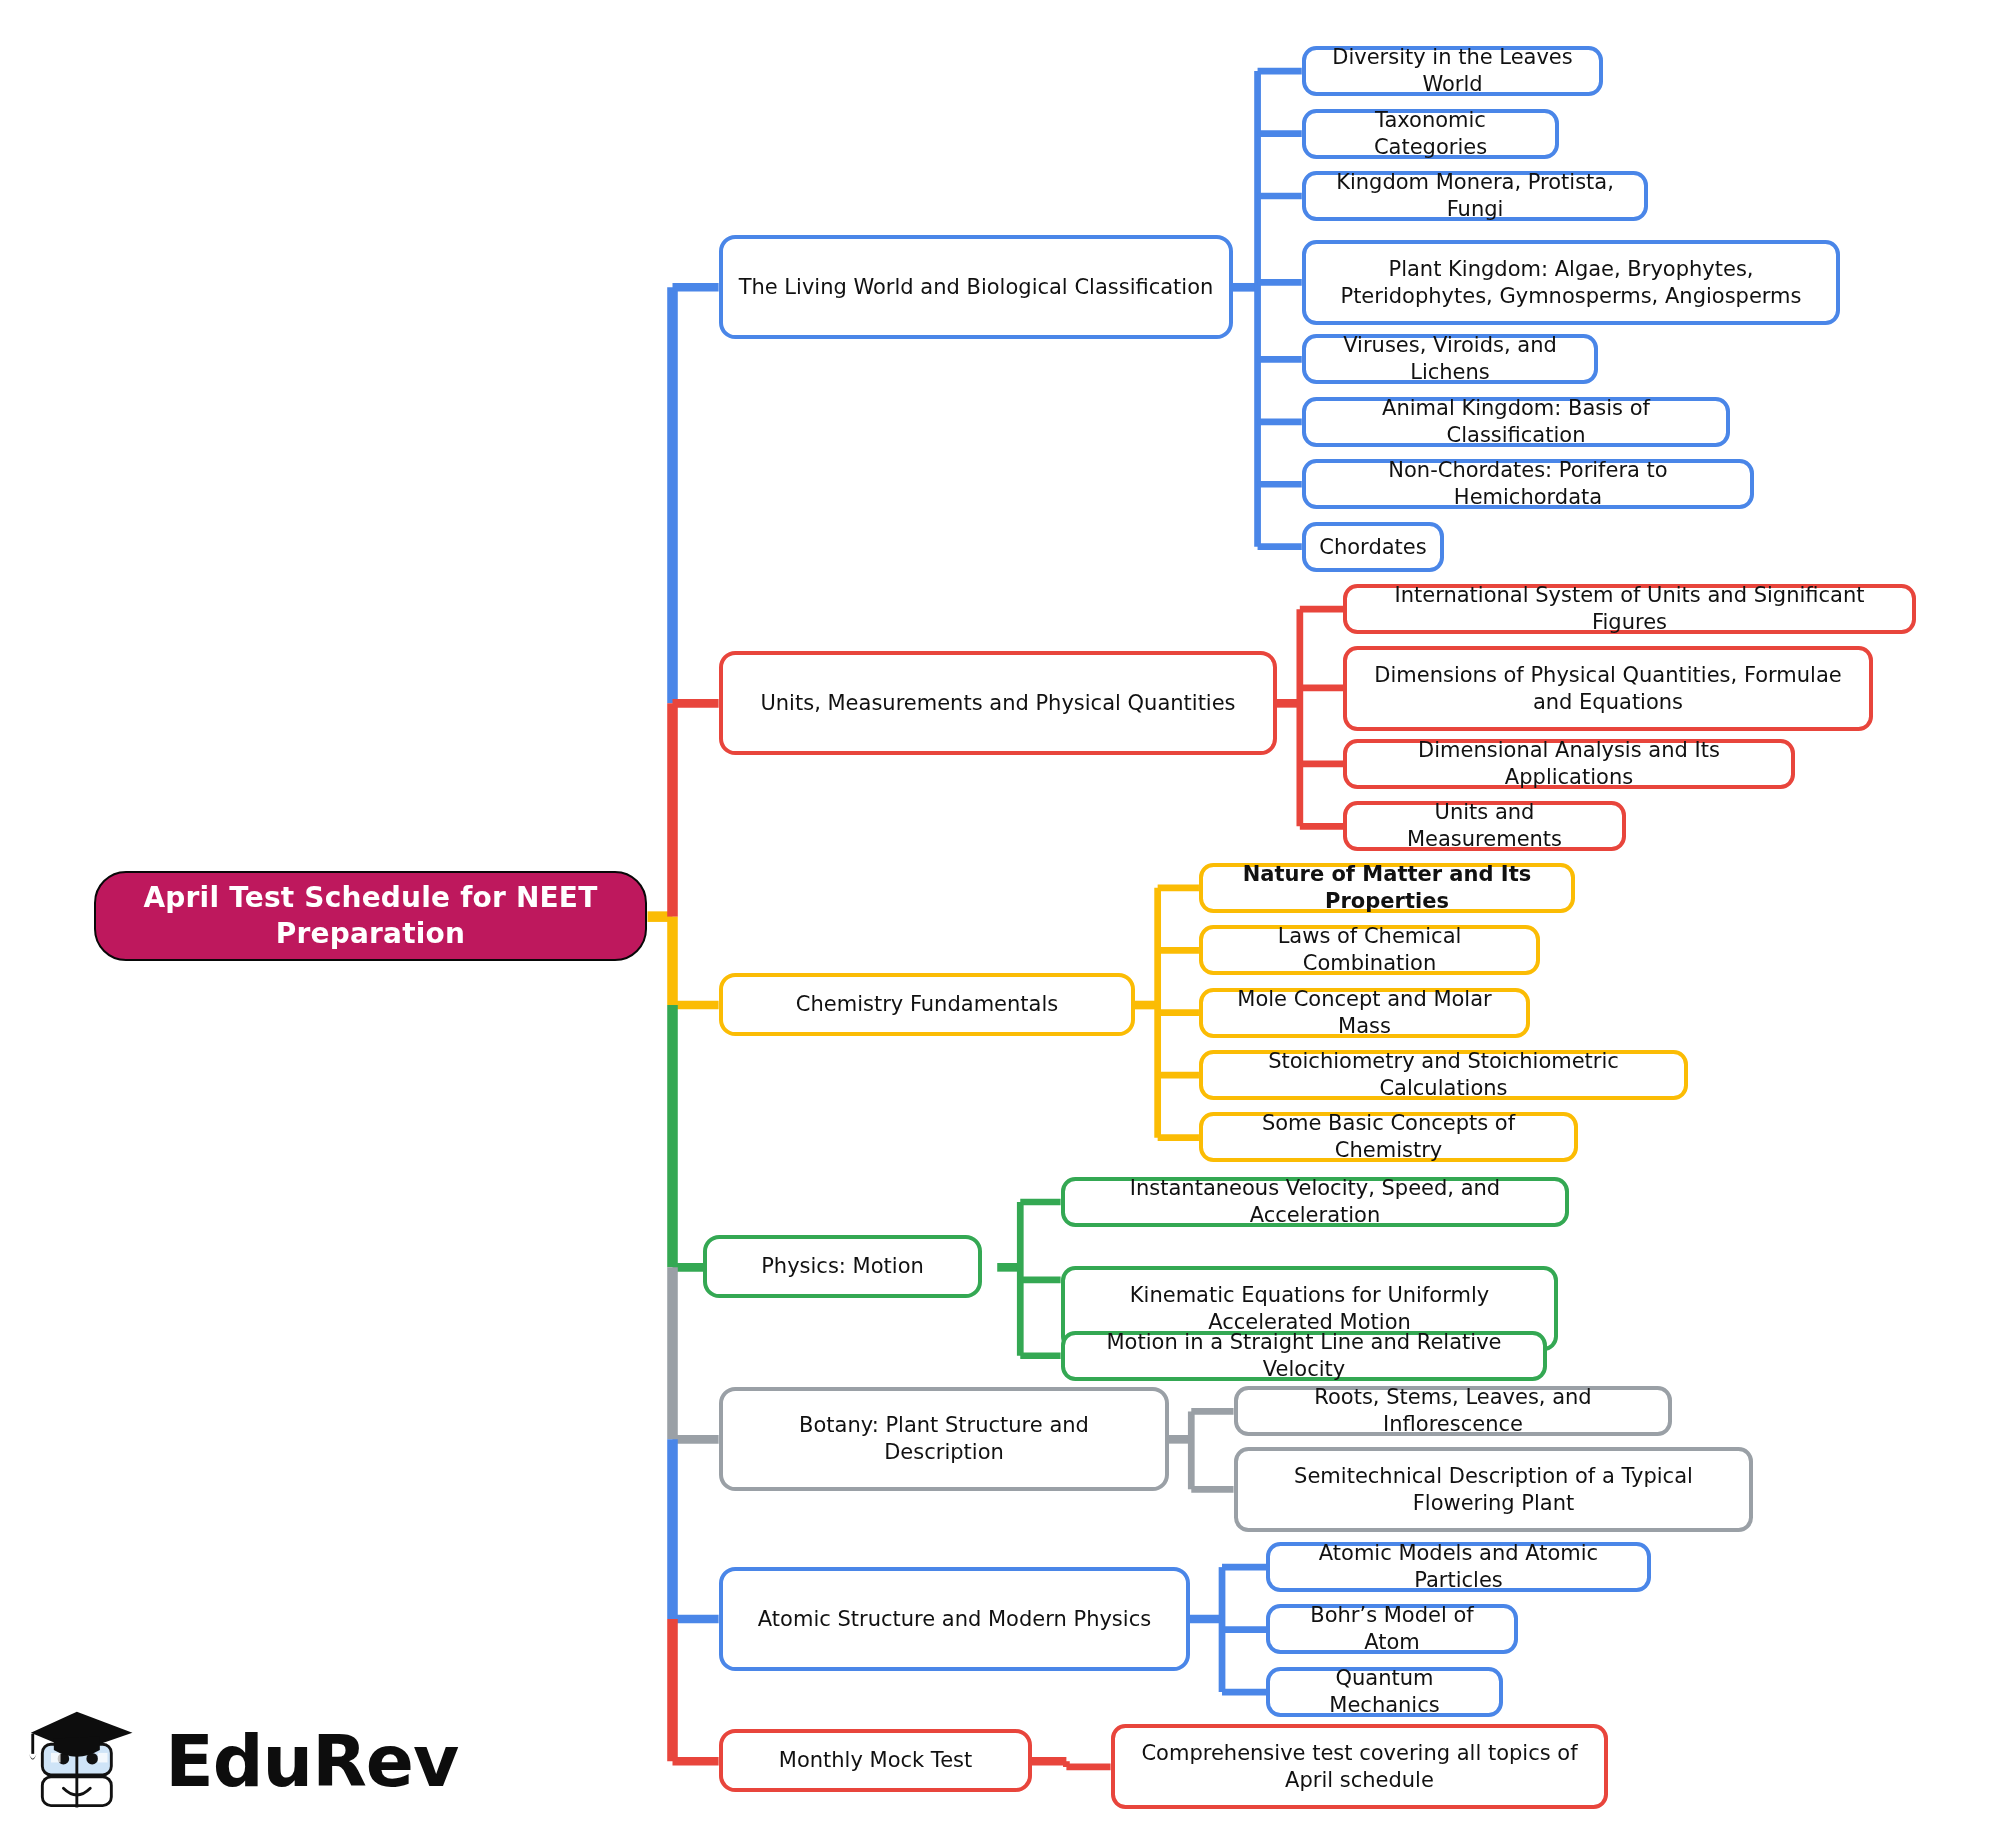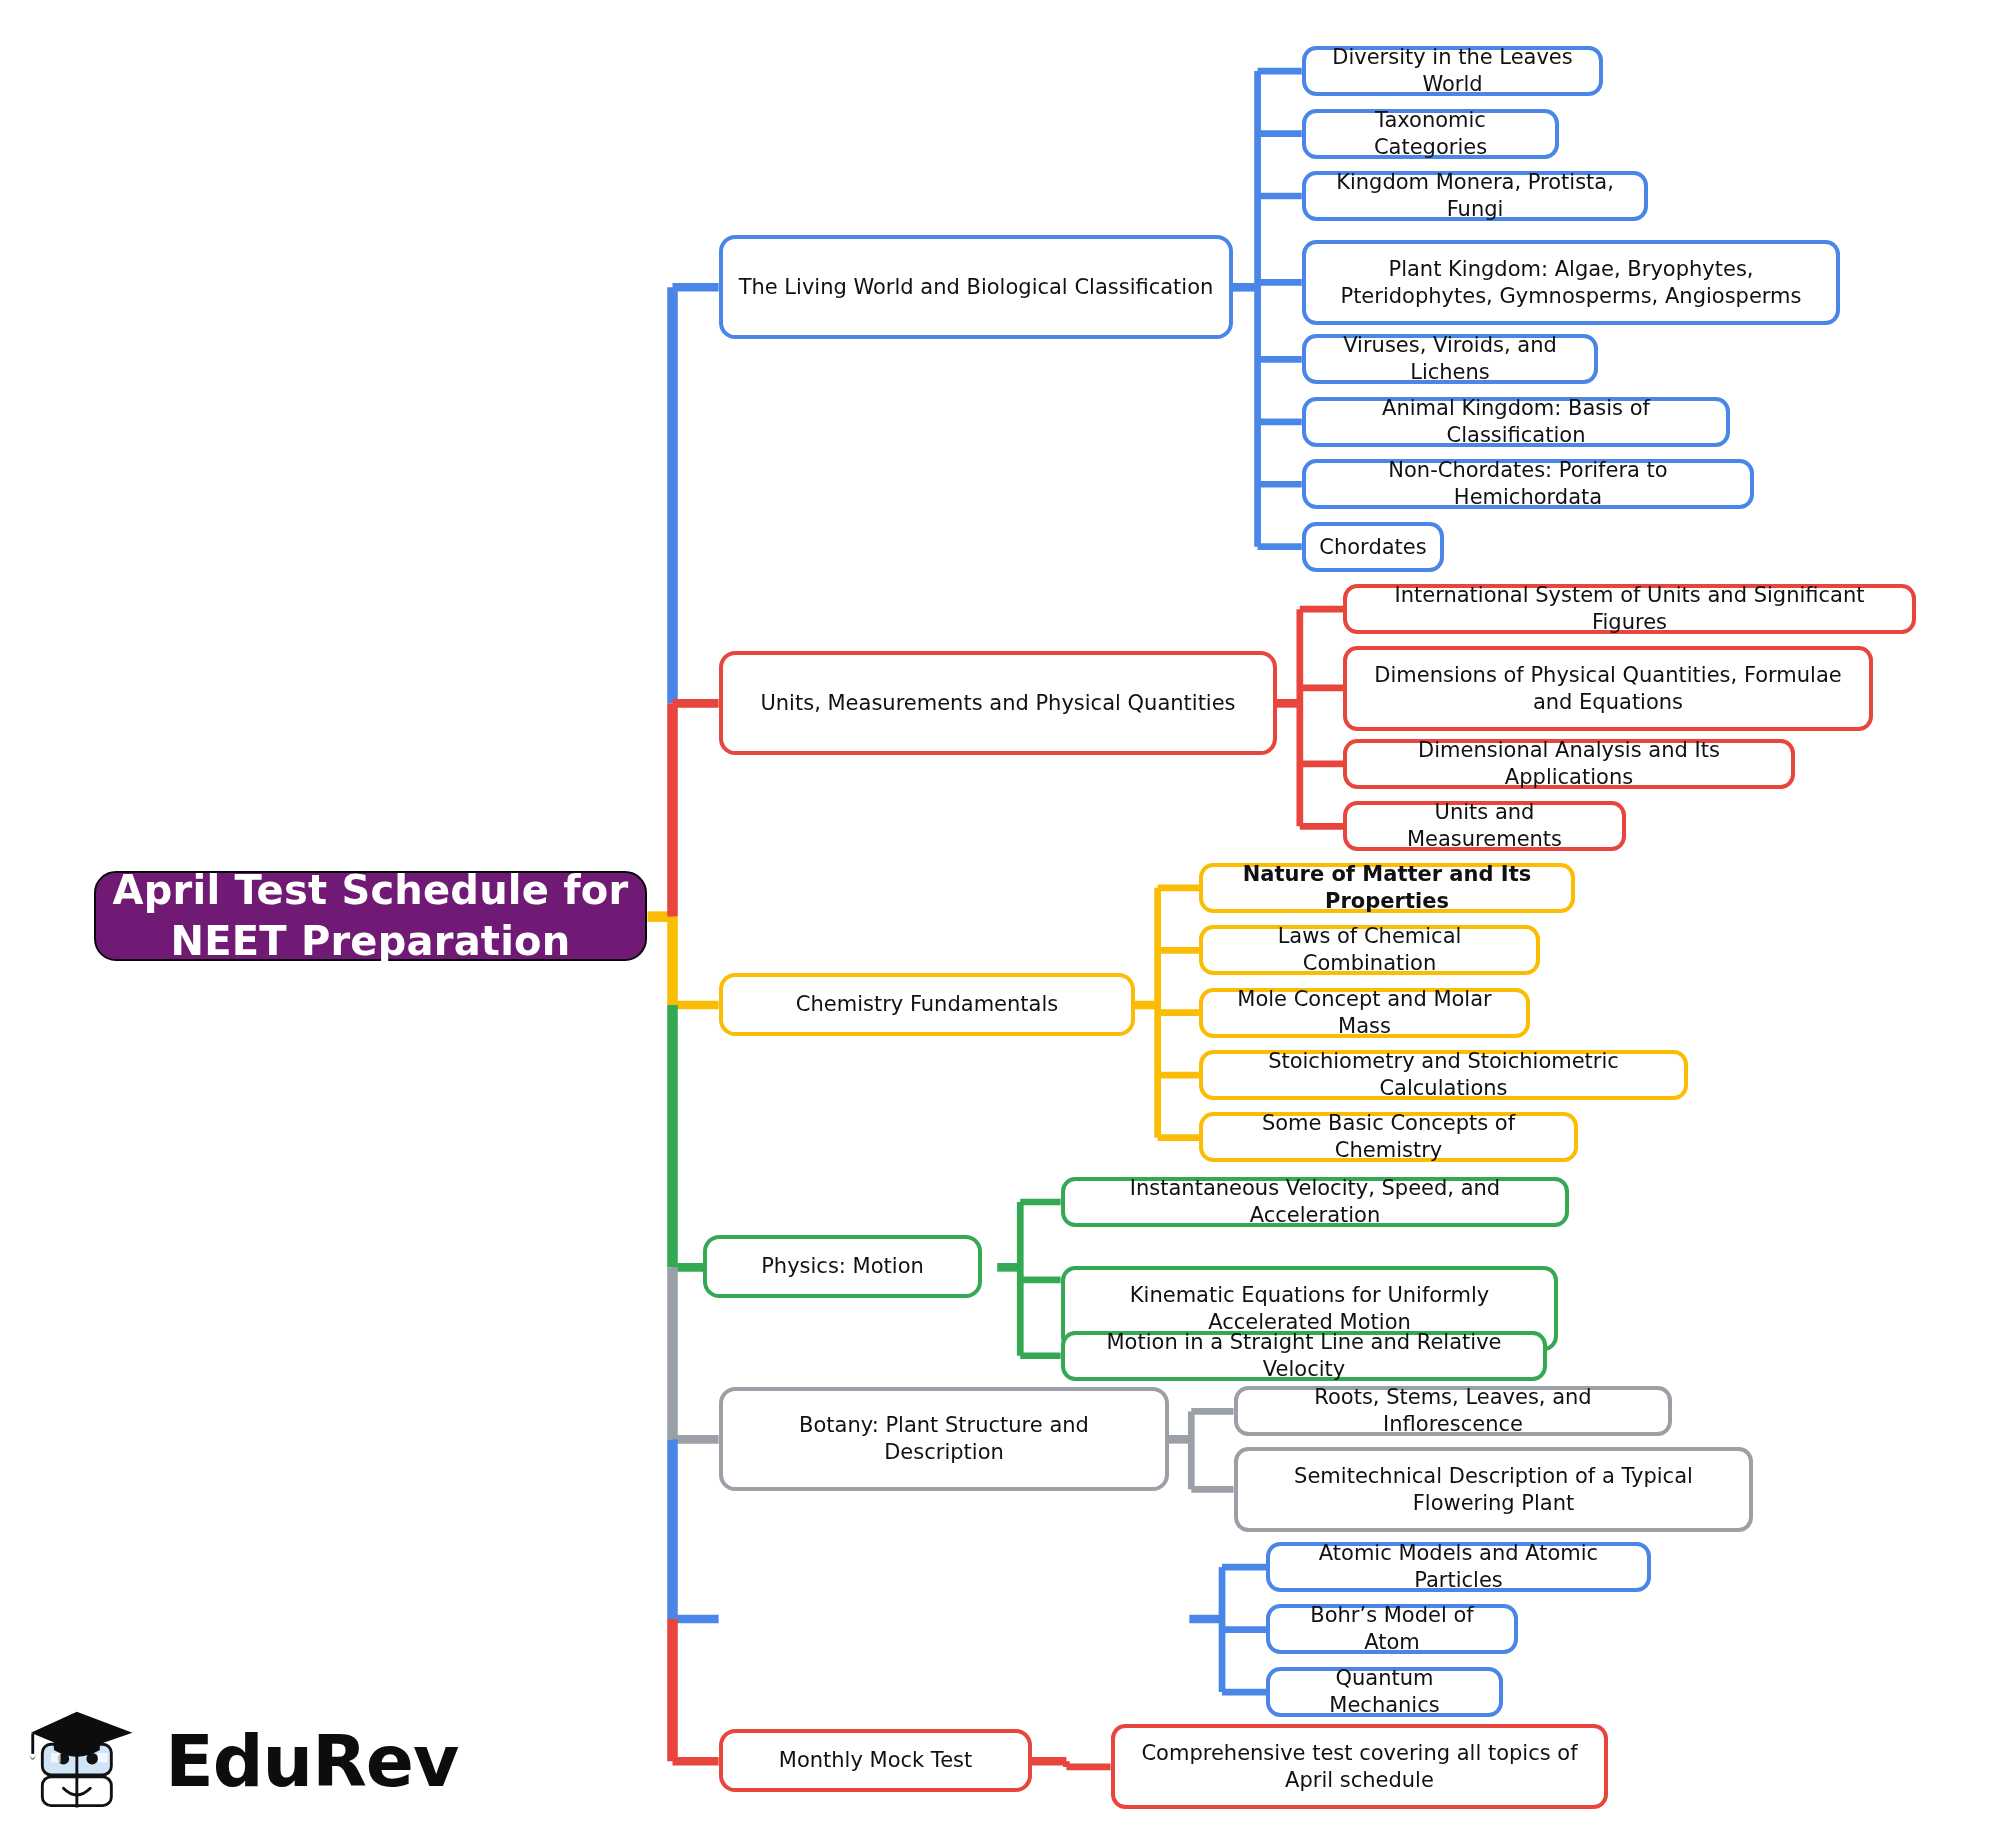--- a/index.html
+++ b/index.html
@@ -28,26 +28,26 @@
     display: flex;
     align-items: center;
     justify-content: center;
     text-align: center;
     background: #ffffff;
     border-style: solid;
     line-height: 1.28;
     color: #111111;
   }
   .root {
-    background: #701a75;
+    background: #be185d;
     color: #ffffff;
     border: 2.9px solid #080808;
-    border-radius: 22px;
+    border-radius: 32px;
     font-weight: bold;
-    font-size: 40px;
+    font-size: 28px;
     letter-spacing: 0.2px;
     padding: 5.8px 13.4px;
   }
   .l1 {
     border-width: 4.8px;
     border-radius: 16.3px;
     font-size: 21px;
     padding: 3.8px 13.4px;
   }
   .l2 {
@@ -145,20 +145,21 @@
   <div class="node l1" style="left: 719px; top: 235px; width: 514px; height: 104px; border-color: rgb(74, 134, 232);">The Living World and Biological Classification</div>
 
   <div class="node l1" style="left: 719px; top: 651px; width: 558px; height: 104px; border-color: rgb(232, 69, 60);">Units, Measurements and Physical Quantities</div>
 
   <div class="node l1" style="left: 719px; top: 973px; width: 416px; height: 63px; border-color: rgb(251, 188, 4);">Chemistry Fundamentals</div>
 
   <div class="node l1" style="left: 703px; top: 1235px; width: 279px; height: 63px; border-color: rgb(52, 168, 83);">Physics: Motion</div>
 
   <div class="node l1" style="left: 719px; top: 1387px; width: 450px; height: 104px; border-color: rgb(154, 160, 166);">Botany: Plant Structure and Description</div>
 
+  <div class="node l1" style="left: 719px; top: 1567px; width: 471px; height: 104px; border-color: rgb(74, 134, 232);">Atomic Structure and Modern Physics</div>
 
   <div class="node l1" style="left: 719px; top: 1729px; width: 313px; height: 63px; border-color: rgb(232, 69, 60);">Monthly Mock Test</div>
 
   <div class="node l2" style="left: 1302px; top: 46px; width: 301px; height: 50px; border-color: rgb(74, 134, 232);">Diversity in the Leaves World</div>
   <div class="node l2" style="left: 1302px; top: 109px; width: 257px; height: 50px; border-color: rgb(74, 134, 232);">Taxonomic Categories</div>
   <div class="node l2" style="left: 1302px; top: 171px; width: 346px; height: 50px; border-color: rgb(74, 134, 232);">Kingdom Monera, Protista, Fungi</div>
   <div class="node l2" style="left: 1302px; top: 240px; width: 538px; height: 85px; border-color: rgb(74, 134, 232);">Plant Kingdom: Algae, Bryophytes, Pteridophytes, Gymnosperms, Angiosperms</div>
   <div class="node l2" style="left: 1302px; top: 334px; width: 296px; height: 50px; border-color: rgb(74, 134, 232);">Viruses, Viroids, and Lichens</div>
   <div class="node l2" style="left: 1302px; top: 397px; width: 428px; height: 50px; border-color: rgb(74, 134, 232);">Animal Kingdom: Basis of Classification</div>
   <div class="node l2" style="left: 1302px; top: 459px; width: 452px; height: 50px; border-color: rgb(74, 134, 232);">Non-Chordates: Porifera to Hemichordata</div>

